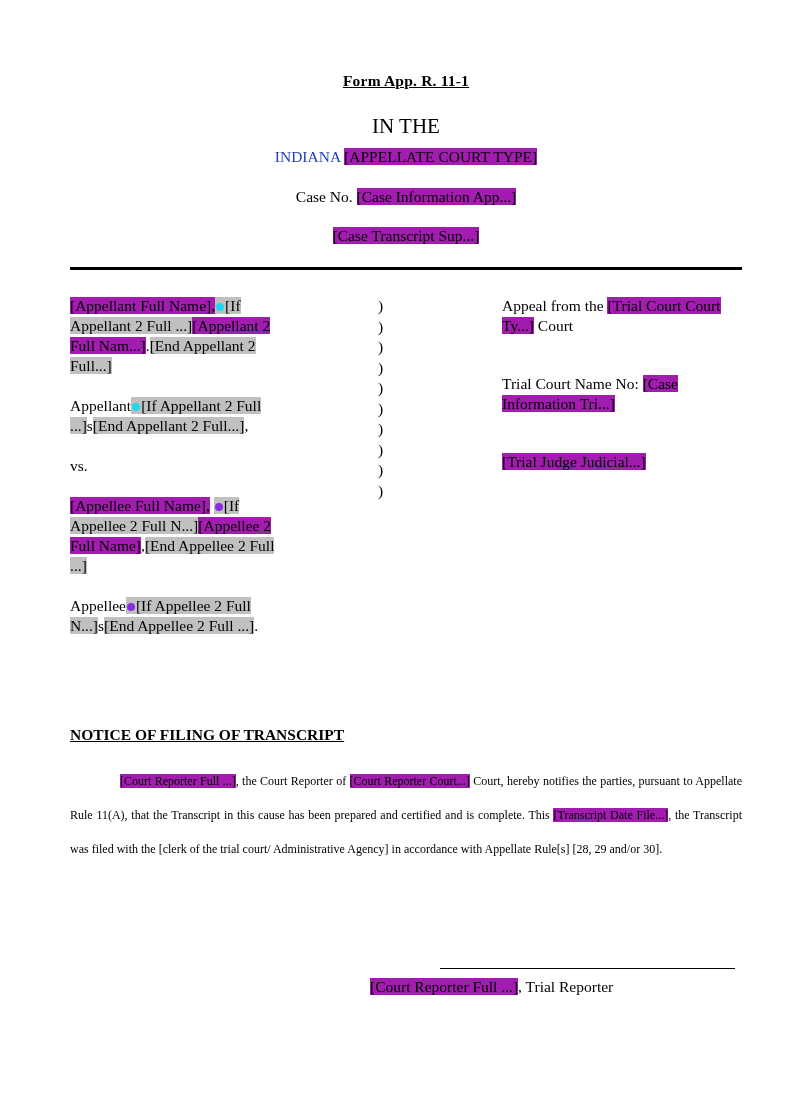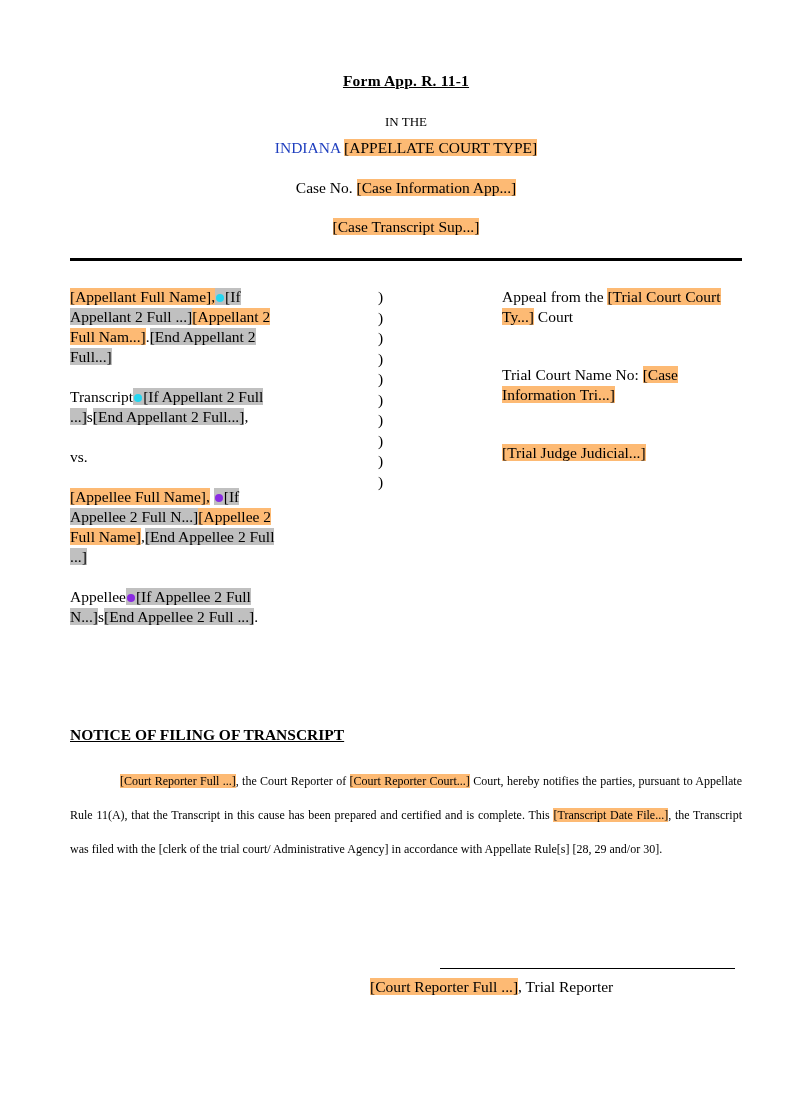--- a/index.html
+++ b/index.html
@@ -24,21 +24,21 @@
   }
   .content {
     position: absolute;
     left: 70px;
     top: 0;
     width: 672px;
   }
 
   
   .hl {            
-    background: #fdba74;
+    background: #a21caf;
   }
   .gr {            
     background: #c0c0c0;
   }
   .blue-txt { color: #1f3fbf; margin-top: 14px; }
   .small-dot {
     display: inline-block;
     width: 8px; height: 8px;
     border-radius: 50%;
     vertical-align: middle;
@@ -50,21 +50,21 @@
   .title {
     text-align: center;
     font-weight: bold;
     text-decoration: underline;
     font-size: 15.5px;
     margin-top: 72px;
     letter-spacing: .2px;
   }
   .inthe {
     text-align: center;
-    font-size: 13px;
+    font-size: 21px;
     margin-top: 24px;
   }
   .courtline {
     text-align: center;
     font-size: 15.5px;
     margin-top: 9px;
   }
   .caseno {
     text-align: center;
     font-size: 15.5px;
@@ -174,21 +174,21 @@
     <div class="rule"></div>
 
     <div class="caption" style="height:420px;">
 
       <div class="col-left">
         <div>
           <span class="hl">[Appellant Full Name],</span><span class="gr"><span class="small-dot dot-cyan"></span><span>[If Appellant 2 Full ...]</span></span><span class="hl">[Appellant 2 Full Nam...]</span><span>.</span><span class="gr">[End Appellant 2 Full...]</span>
         </div>
         <div class="blockgap"></div>
         <div>
-          <span>Transcript</span><span class="gr"><span class="small-dot dot-cyan"></span><span>[If Appellant 2 Full ...]</span></span><span>s</span><span class="gr">[End Appellant 2 Full...]</span><span>,</span>
+          <span>Appellant</span><span class="gr"><span class="small-dot dot-cyan"></span><span>[If Appellant 2 Full ...]</span></span><span>s</span><span class="gr">[End Appellant 2 Full...]</span><span>,</span>
         </div>
         <div class="blockgap"></div>
         <div>vs.</div>
         <div class="blockgap"></div>
         <div>
           <span class="hl">[Appellee Full Name],</span> <span class="gr"><span class="small-dot dot-purple"></span><span>[If Appellee 2 Full N...]</span></span><span class="hl">[Appellee 2 Full Name]</span><span>,</span><span class="gr">[End Appellee 2 Full ...]</span>
         </div>
         <div class="blockgap"></div>
         <div>
           <span>Appellee</span><span class="gr"><span class="small-dot dot-purple"></span><span>[If Appellee 2 Full N...]</span></span><span>s</span><span class="gr">[End Appellee 2 Full ...]</span><span>.</span>

